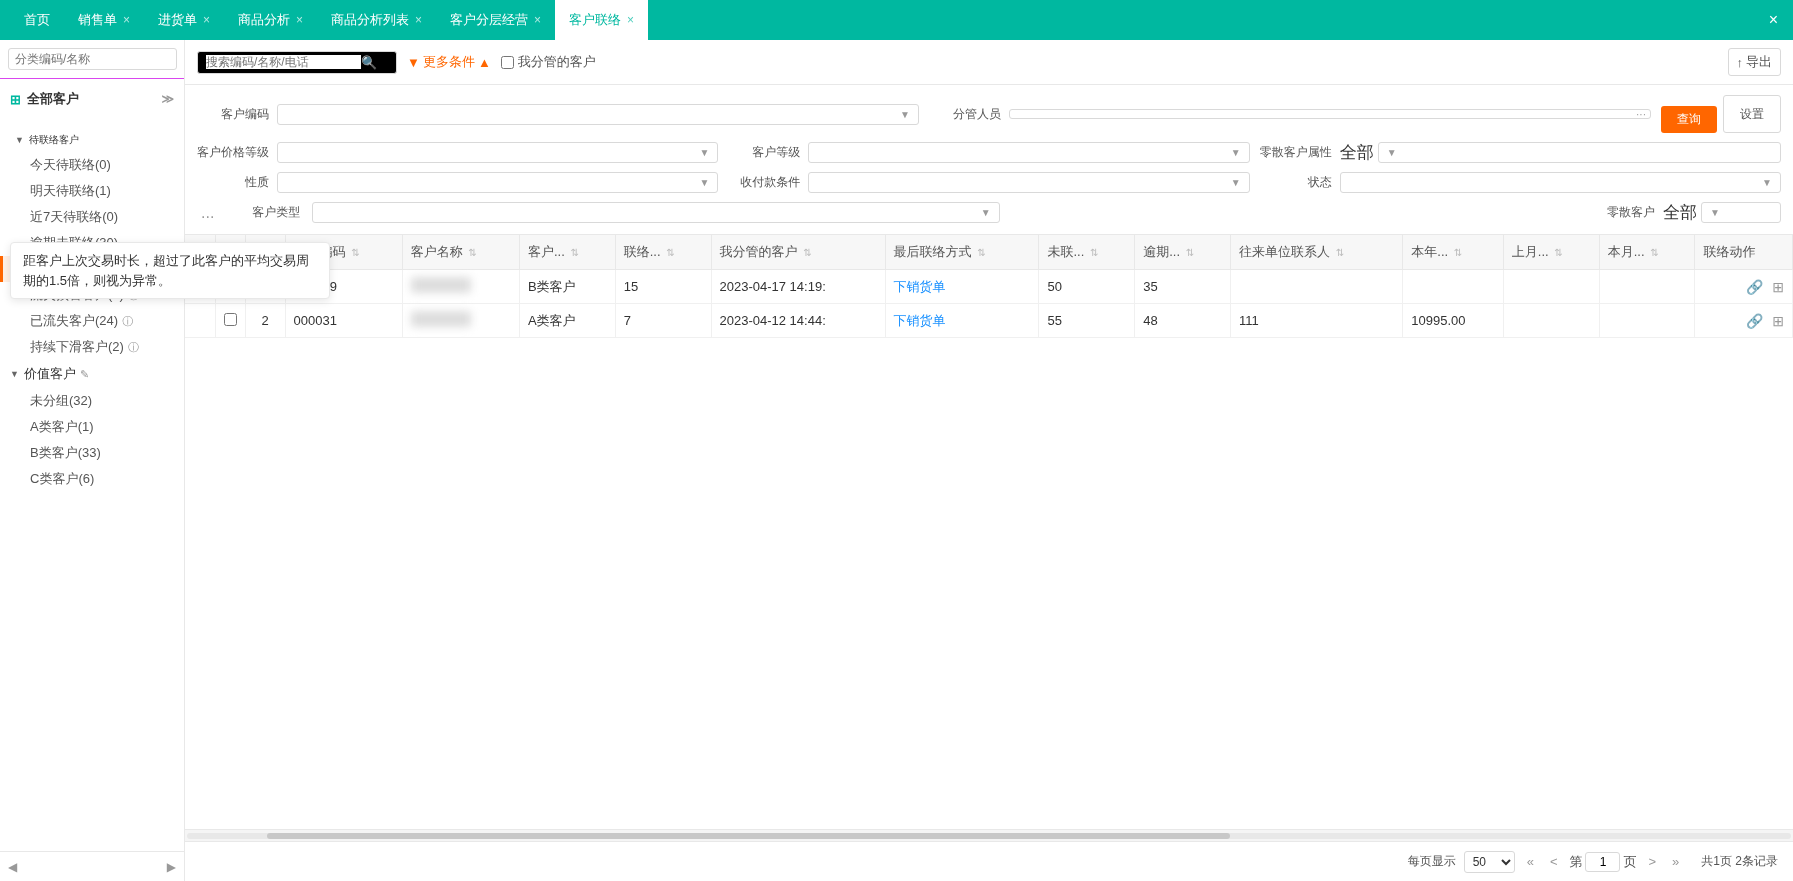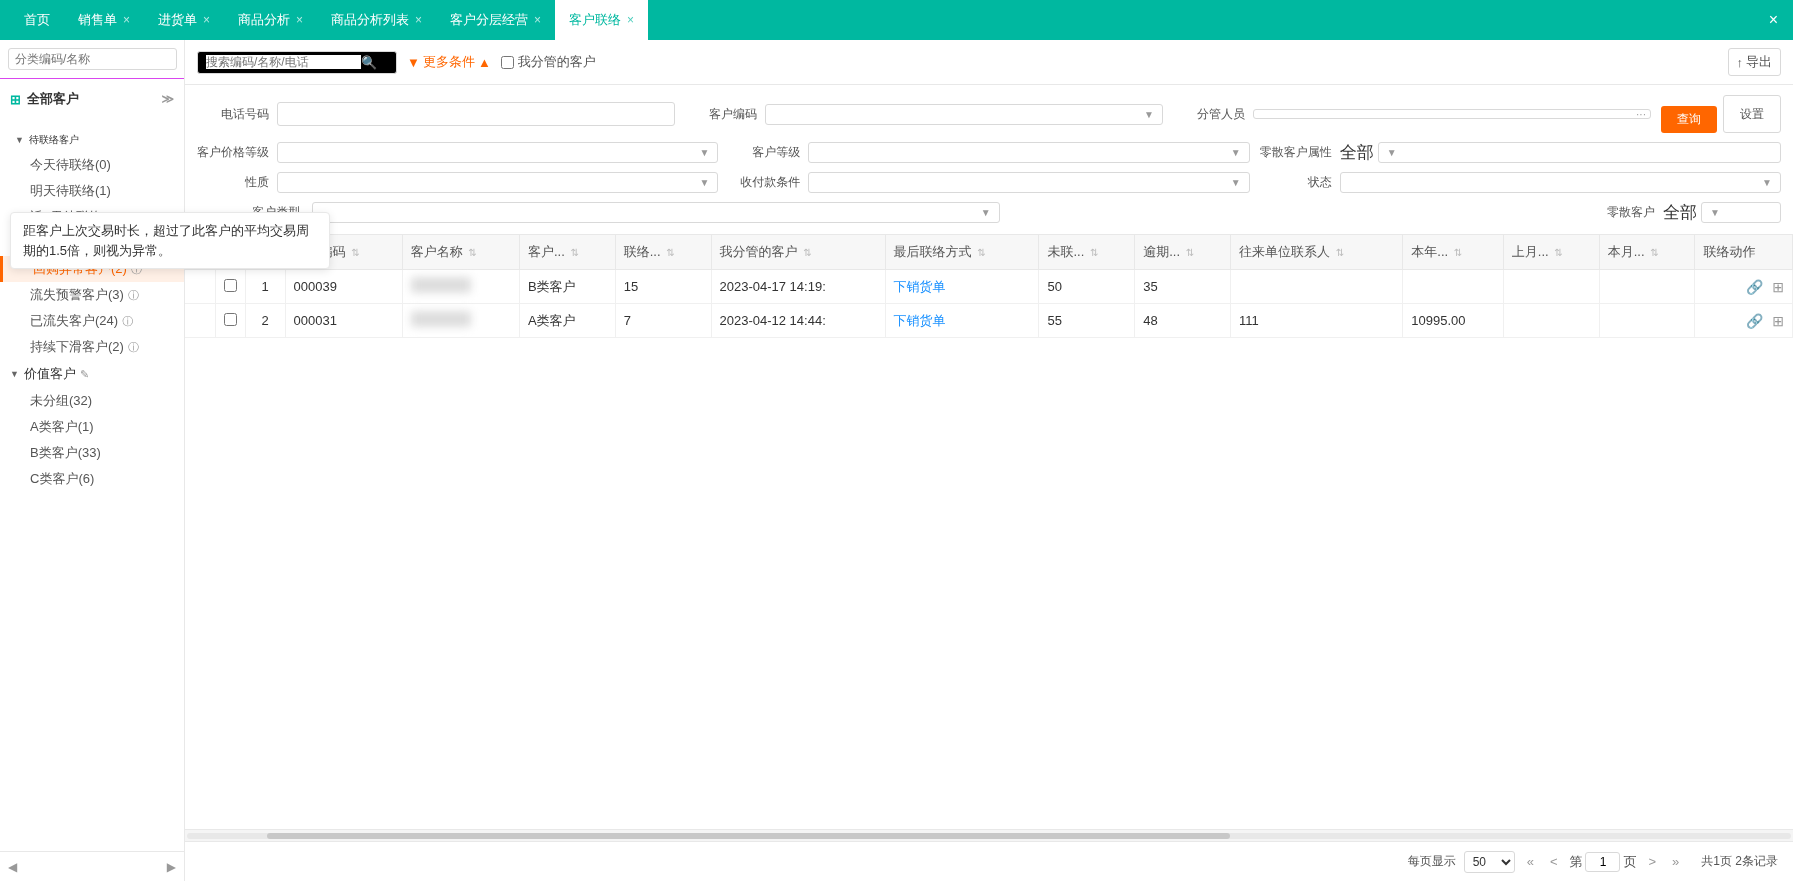--- a/index.html
+++ b/index.html
@@ -172,21 +172,21 @@
     .h-scroll-track {
       flex: 1; height: 6px; background: #e8e8e8; border-radius: 3px; position: relative;
     }
     .h-scroll-thumb {
       position: absolute; left: 5%; width: 60%; height: 6px;
       background: #c8c8c8; border-radius: 3px;
     }
 
     
     .tooltip-box {
-      position: absolute; top: 212px; left: 10px; background: white;
+      position: absolute; top: 242px; left: 10px; background: white;
       border: 1px solid #e8e8e8; border-radius: 4px; padding: 8px 12px;
       font-size: 12px; color: #333; box-shadow: 0 2px 8px rgba(0,0,0,0.1);
       z-index: 100; max-width: 320px; line-height: 1.5;
     }
 
     
     .blur-cell {
       filter: blur(4px); background: #ddd; display: inline-block;
       width: 60px; height: 16px; border-radius: 3px;
     }
@@ -329,24 +329,20 @@
       </div>
       <div class="export-btn">
         <span>↑</span>
         <span>导出</span>
       </div>
     </div>
 
     <div class="adv-filter">
 
       <div class="filter-row">
-        <div class="filter-field">
-          <span class="filter-label">电话号码</span>
-          <input class="filter-input" type="text" style="">
-        </div>
         <div class="filter-field">
           <span class="filter-label">客户编码</span>
           <div class="filter-select">
             <span></span>
             <span class="down-arrow">▼</span>
           </div>
         </div>
         <div class="filter-field">
           <span class="filter-label">分管人员</span>
           <div class="filter-select" style="position:relative;">

